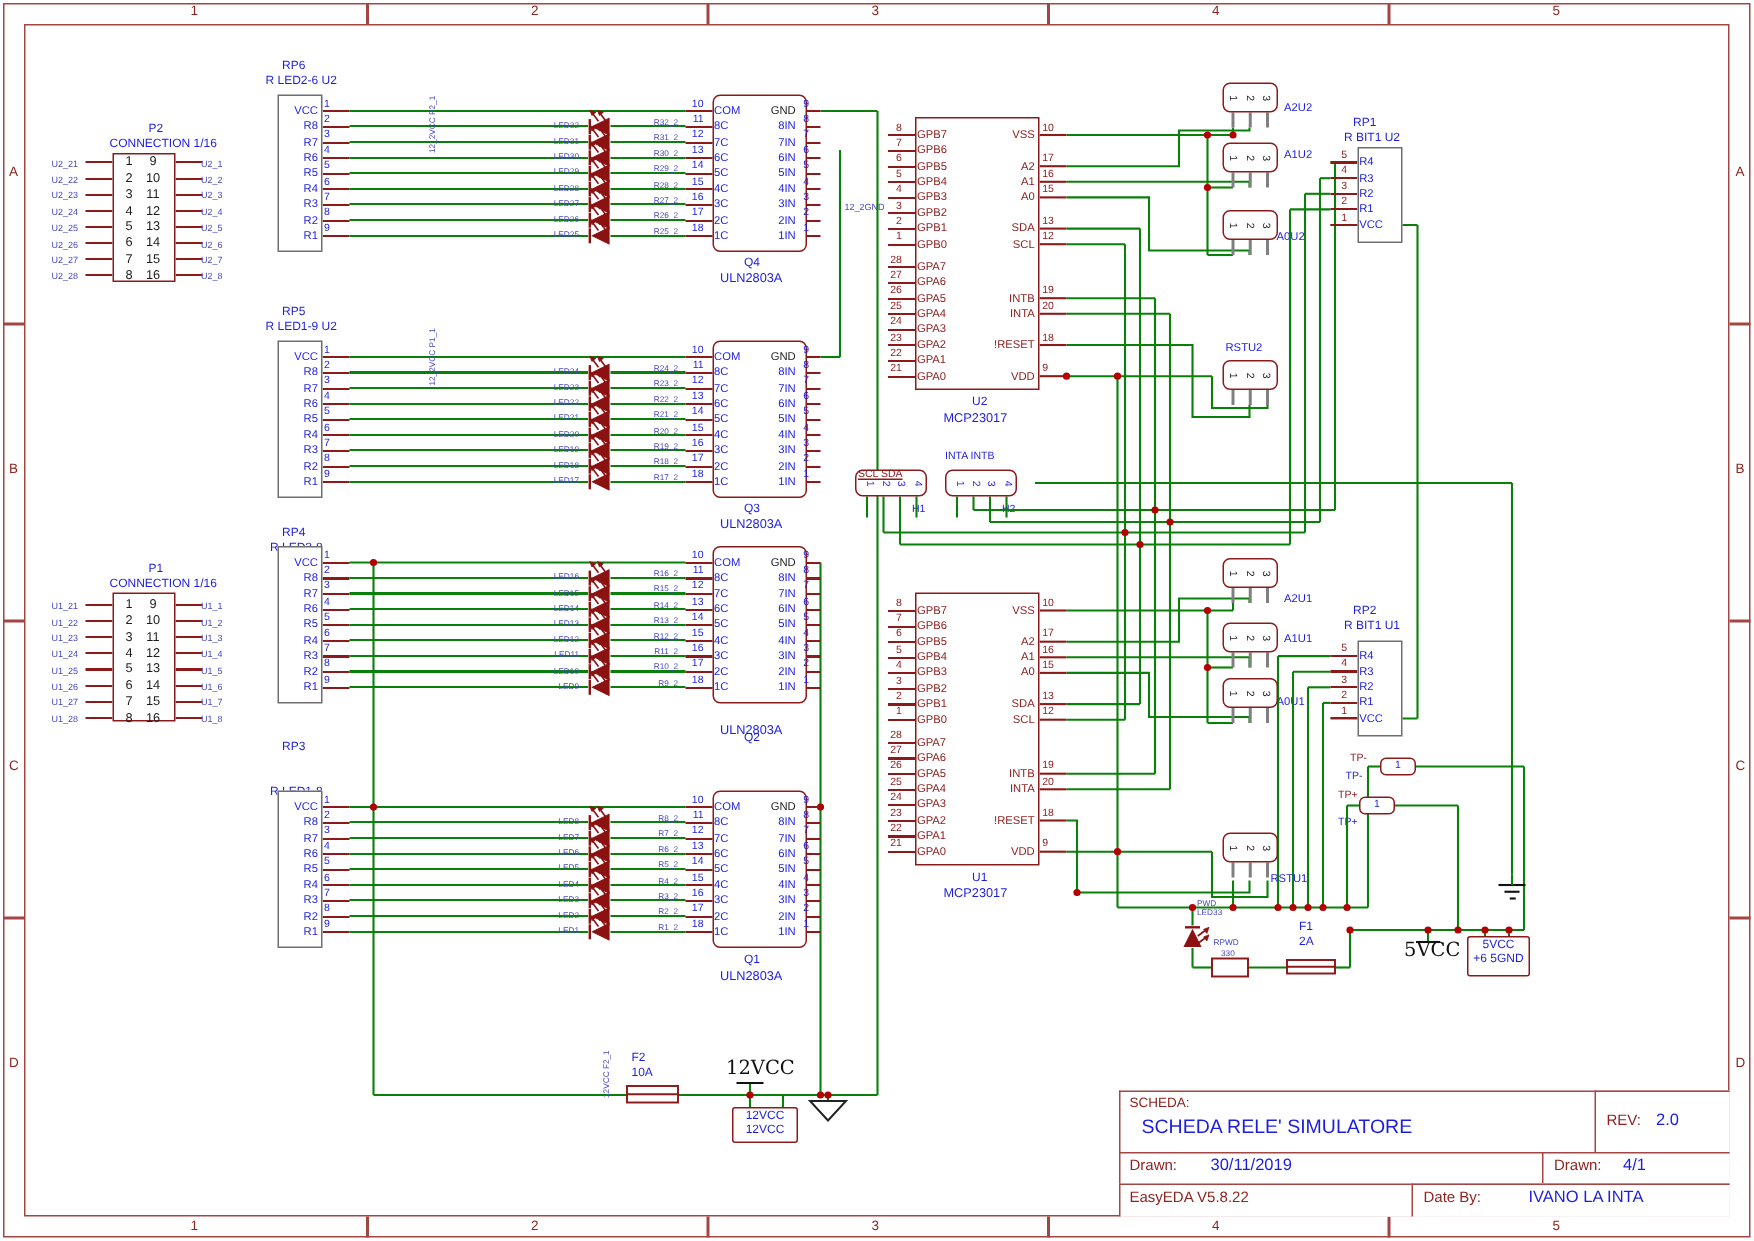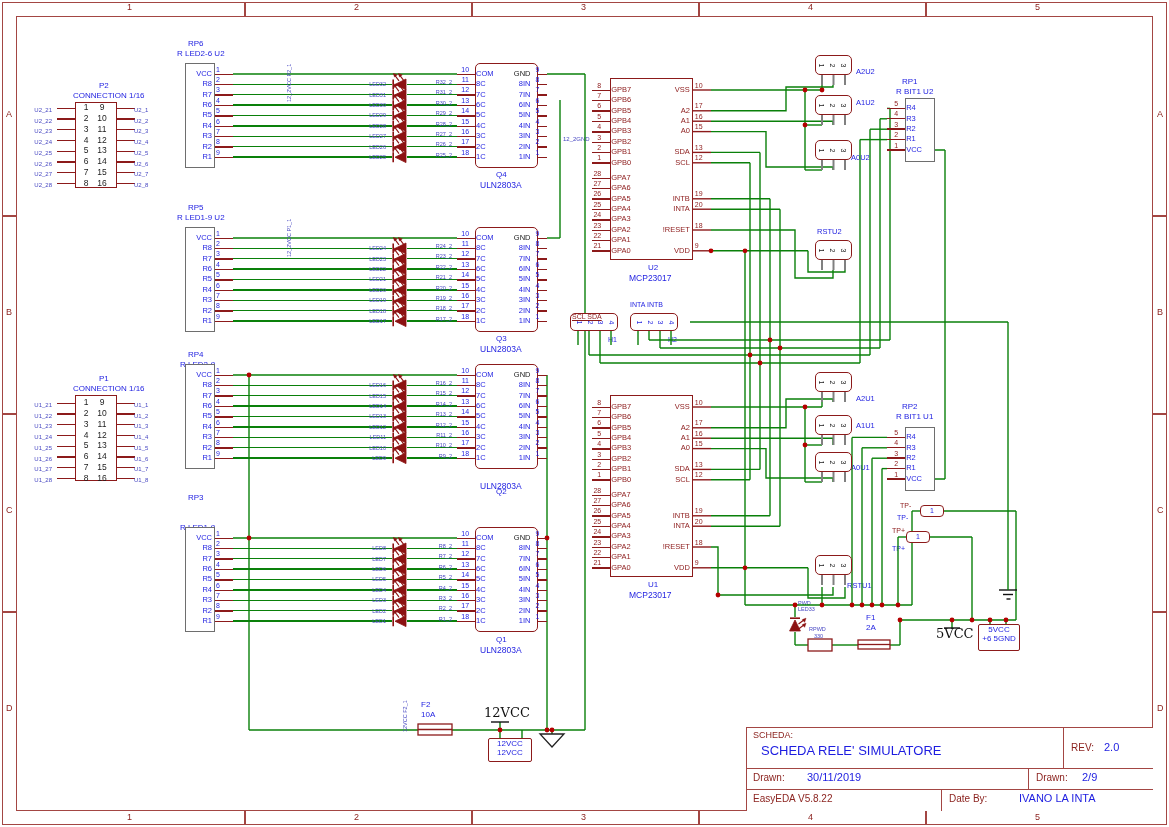--- a/index.html
+++ b/index.html
@@ -1515,18 +1515,18 @@
 <div class="tbl" style="left:1028px;top:768px;width:125px;height:21px"></div>
 <div class="tbl" style="left:746px;top:789px;width:407px;height:22px"></div>
 <div class="tbl" style="left:941px;top:789px;width:212px;height:22px"></div>
 <div class="t frm f9" style="left:753px;top:731px;z-index:6">SCHEDA:</div>
 <div class="t blu f13" style="left:761px;top:744px;z-index:6">SCHEDA RELE' SIMULATORE</div>
 <div class="t frm f10" style="left:1071px;top:742px;z-index:6">REV:</div>
 <div class="t blu f11" style="left:1104px;top:741px;z-index:6">2.0</div>
 <div class="t frm f10" style="left:753px;top:772px;z-index:6">Drawn:</div>
 <div class="t blu f11" style="left:807px;top:771px;z-index:6">30/11/2019</div>
 <div class="t frm f10" style="left:1036px;top:772px;z-index:6">Drawn:</div>
-<div class="t blu f11" style="left:1082px;top:771px;z-index:6">2/9</div>
+<div class="t blu f11" style="left:1082px;top:771px;z-index:6">4/1</div>
 <div class="t frm f10" style="left:753px;top:793px;z-index:6">EasyEDA V5.8.22</div>
 <div class="t frm f10" style="left:949px;top:793px;z-index:6">Date By:</div>
 <div class="t blu f11" style="left:1019px;top:792px;z-index:6">IVANO LA INTA</div>
 
 </div>
 
 </body></html>

